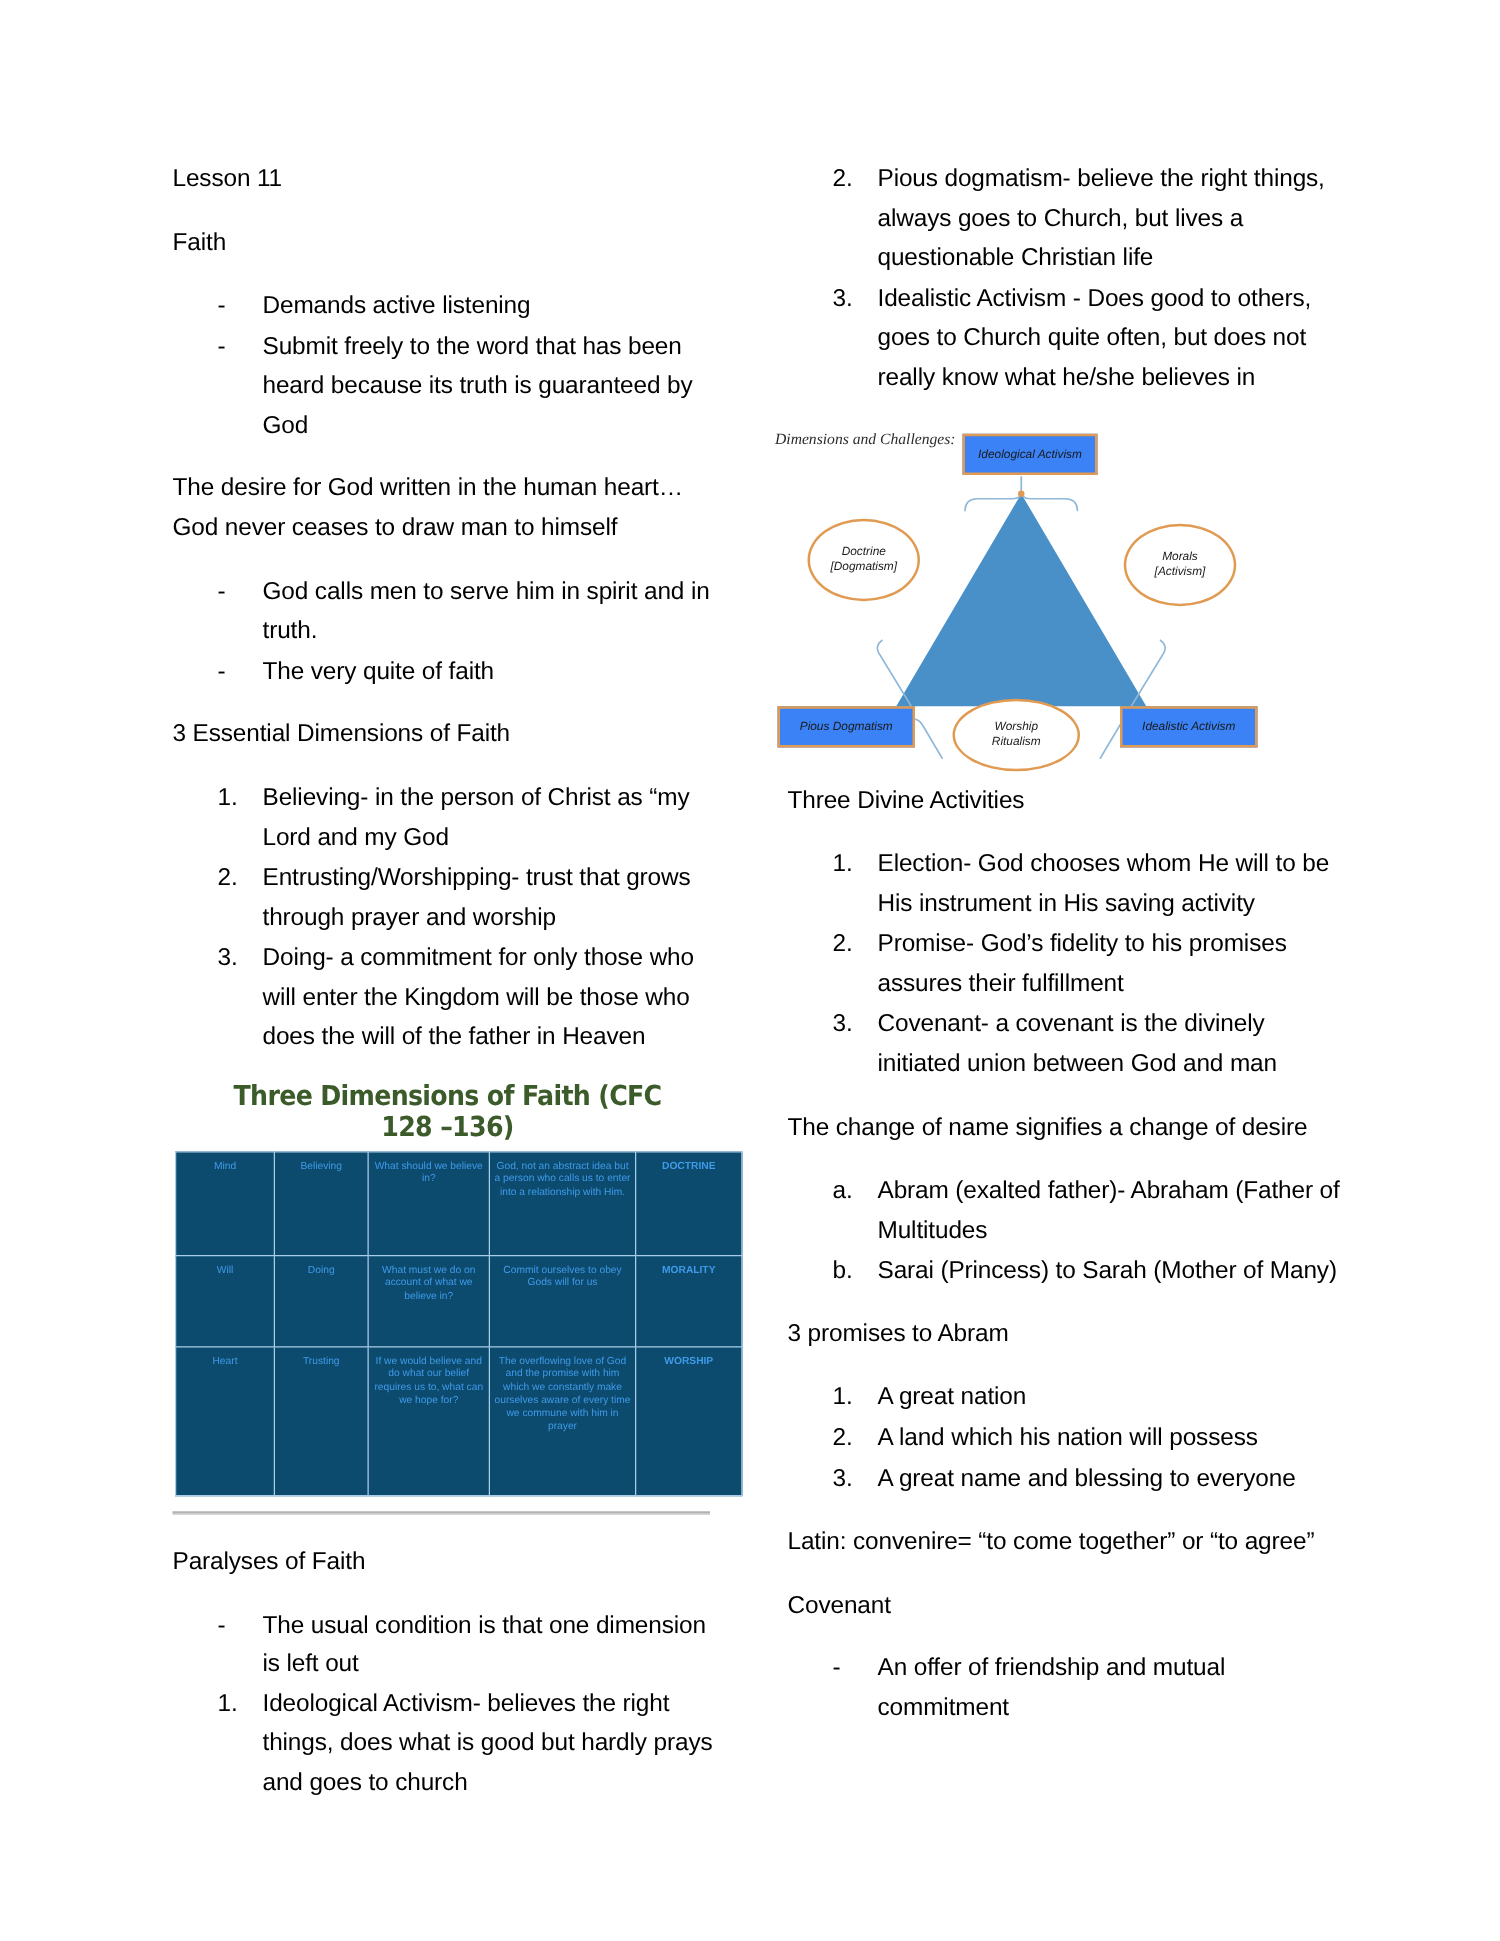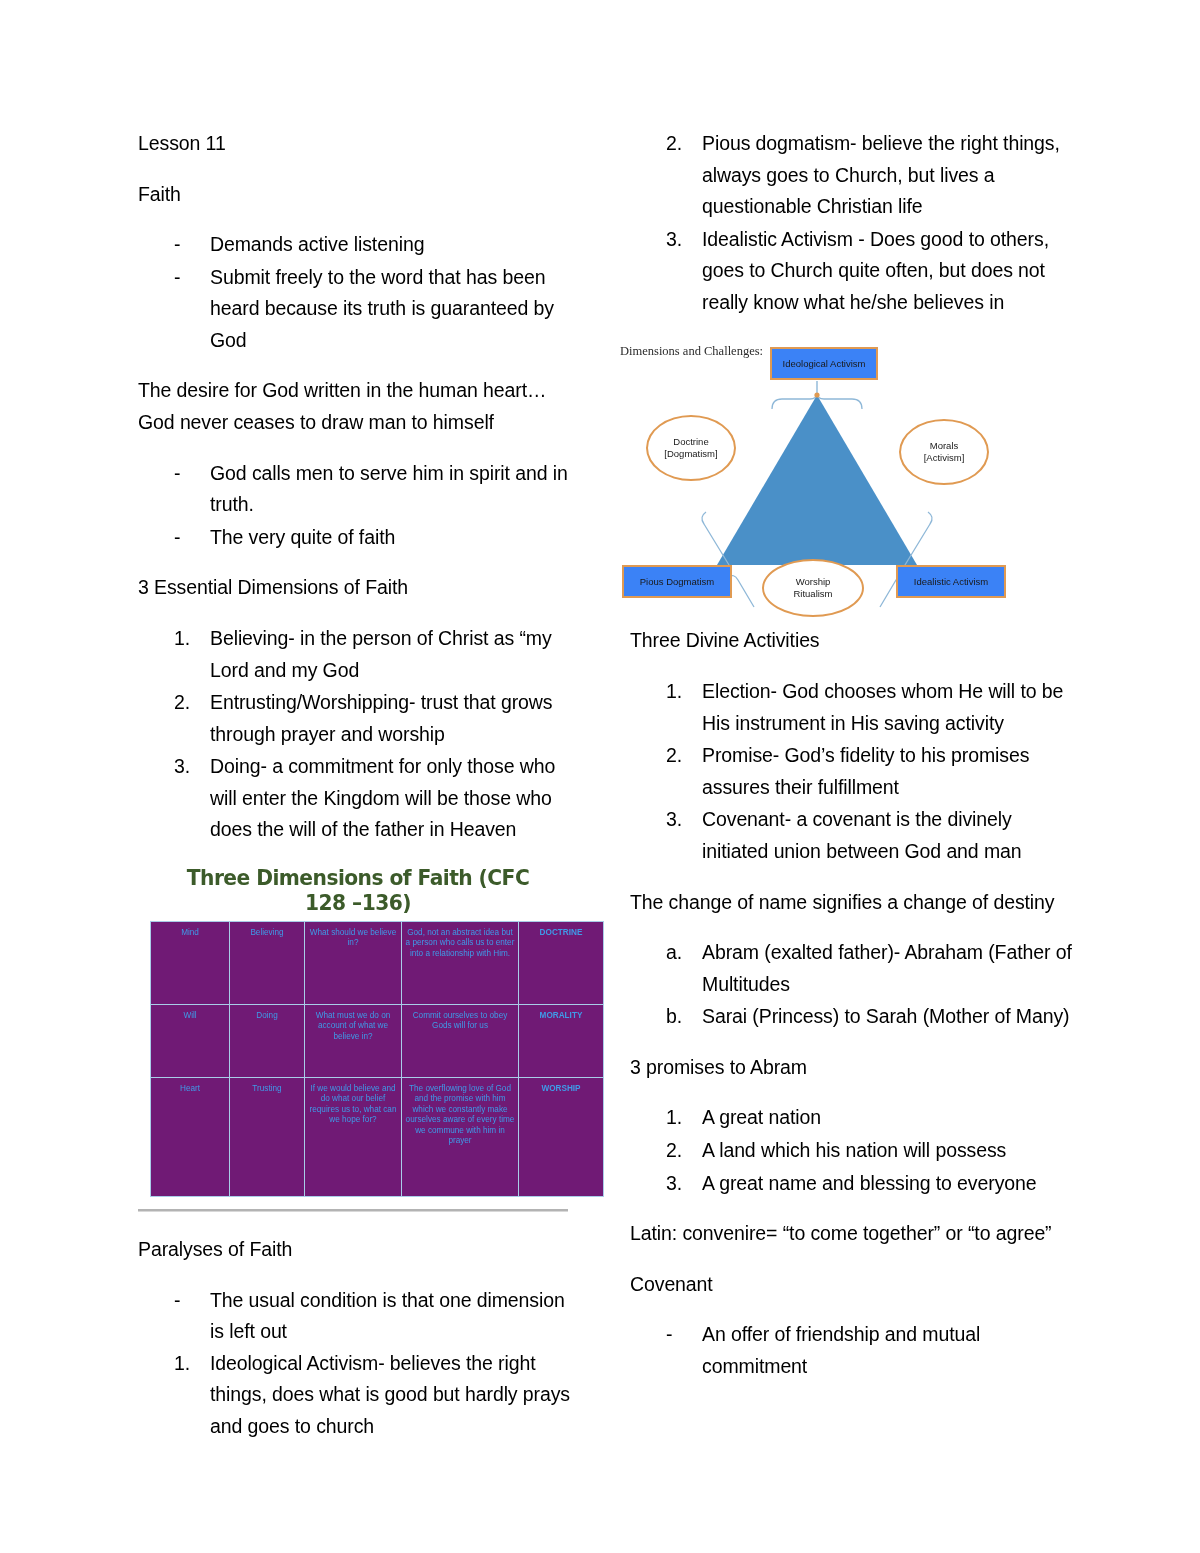--- a/index.html
+++ b/index.html
@@ -82,22 +82,22 @@
     color: #3c5b2a;
     text-align: center;
     letter-spacing: -0.6px;
     margin: 0 0 6px 22px;
     transform: scaleX(0.92);
     transform-origin: center;
   }
   table.faith-table {
     border-collapse: collapse;
     width: 418px;
-    margin-left: 12px;
-    background: #701a75;
+    margin-left: 2px;
+    background: #0c4a6e;
     border: 1px solid #8fb8d8;
     table-layout: fixed;
   }
   table.faith-table td {
     border: 1px solid #a9cde8;
     color: #3f9ae8;
     font-size: 8.2px;
     line-height: 1.28;
     text-align: center;
     vertical-align: top;
@@ -123,20 +123,21 @@
     margin: 12px 0 22px 0;
     width: 430px;
   }
 
   
   .diagram {
     position: relative;
     width: 430px;
     height: 272px;
     margin: 18px 0 16px -16px;
+    font-style: italic;
   }
   .diagram svg { display: block; }
   .dg-heading {
     position: absolute;
     left: 6px;
     top: 7px;
     font-family: "Liberation Serif", serif;
     font-size: 12.5px;
     color: #2b2b2b;
     white-space: nowrap;
@@ -335,21 +336,21 @@
         <li>
           <span class="marker">2.</span>
           <span>Promise- God’s fidelity to his promises assures their fulfillment</span>
         </li>
         <li>
           <span class="marker">3.</span>
           <span>Covenant- a covenant is the divinely initiated union between God and man</span>
         </li>
       </ol>
 
-      <p class="para">The change of name signifies a change of destiny</p>
+      <p class="para">The change of name signifies a change of desire</p>
 
       <ol class="alpha-list">
         <li>
           <span class="marker">a.</span>
           <span>Abram (exalted father)- Abraham (Father of Multitudes</span>
         </li>
         <li>
           <span class="marker">b.</span>
           <span>Sarai (Princess) to Sarah (Mother of Many)</span>
         </li>

